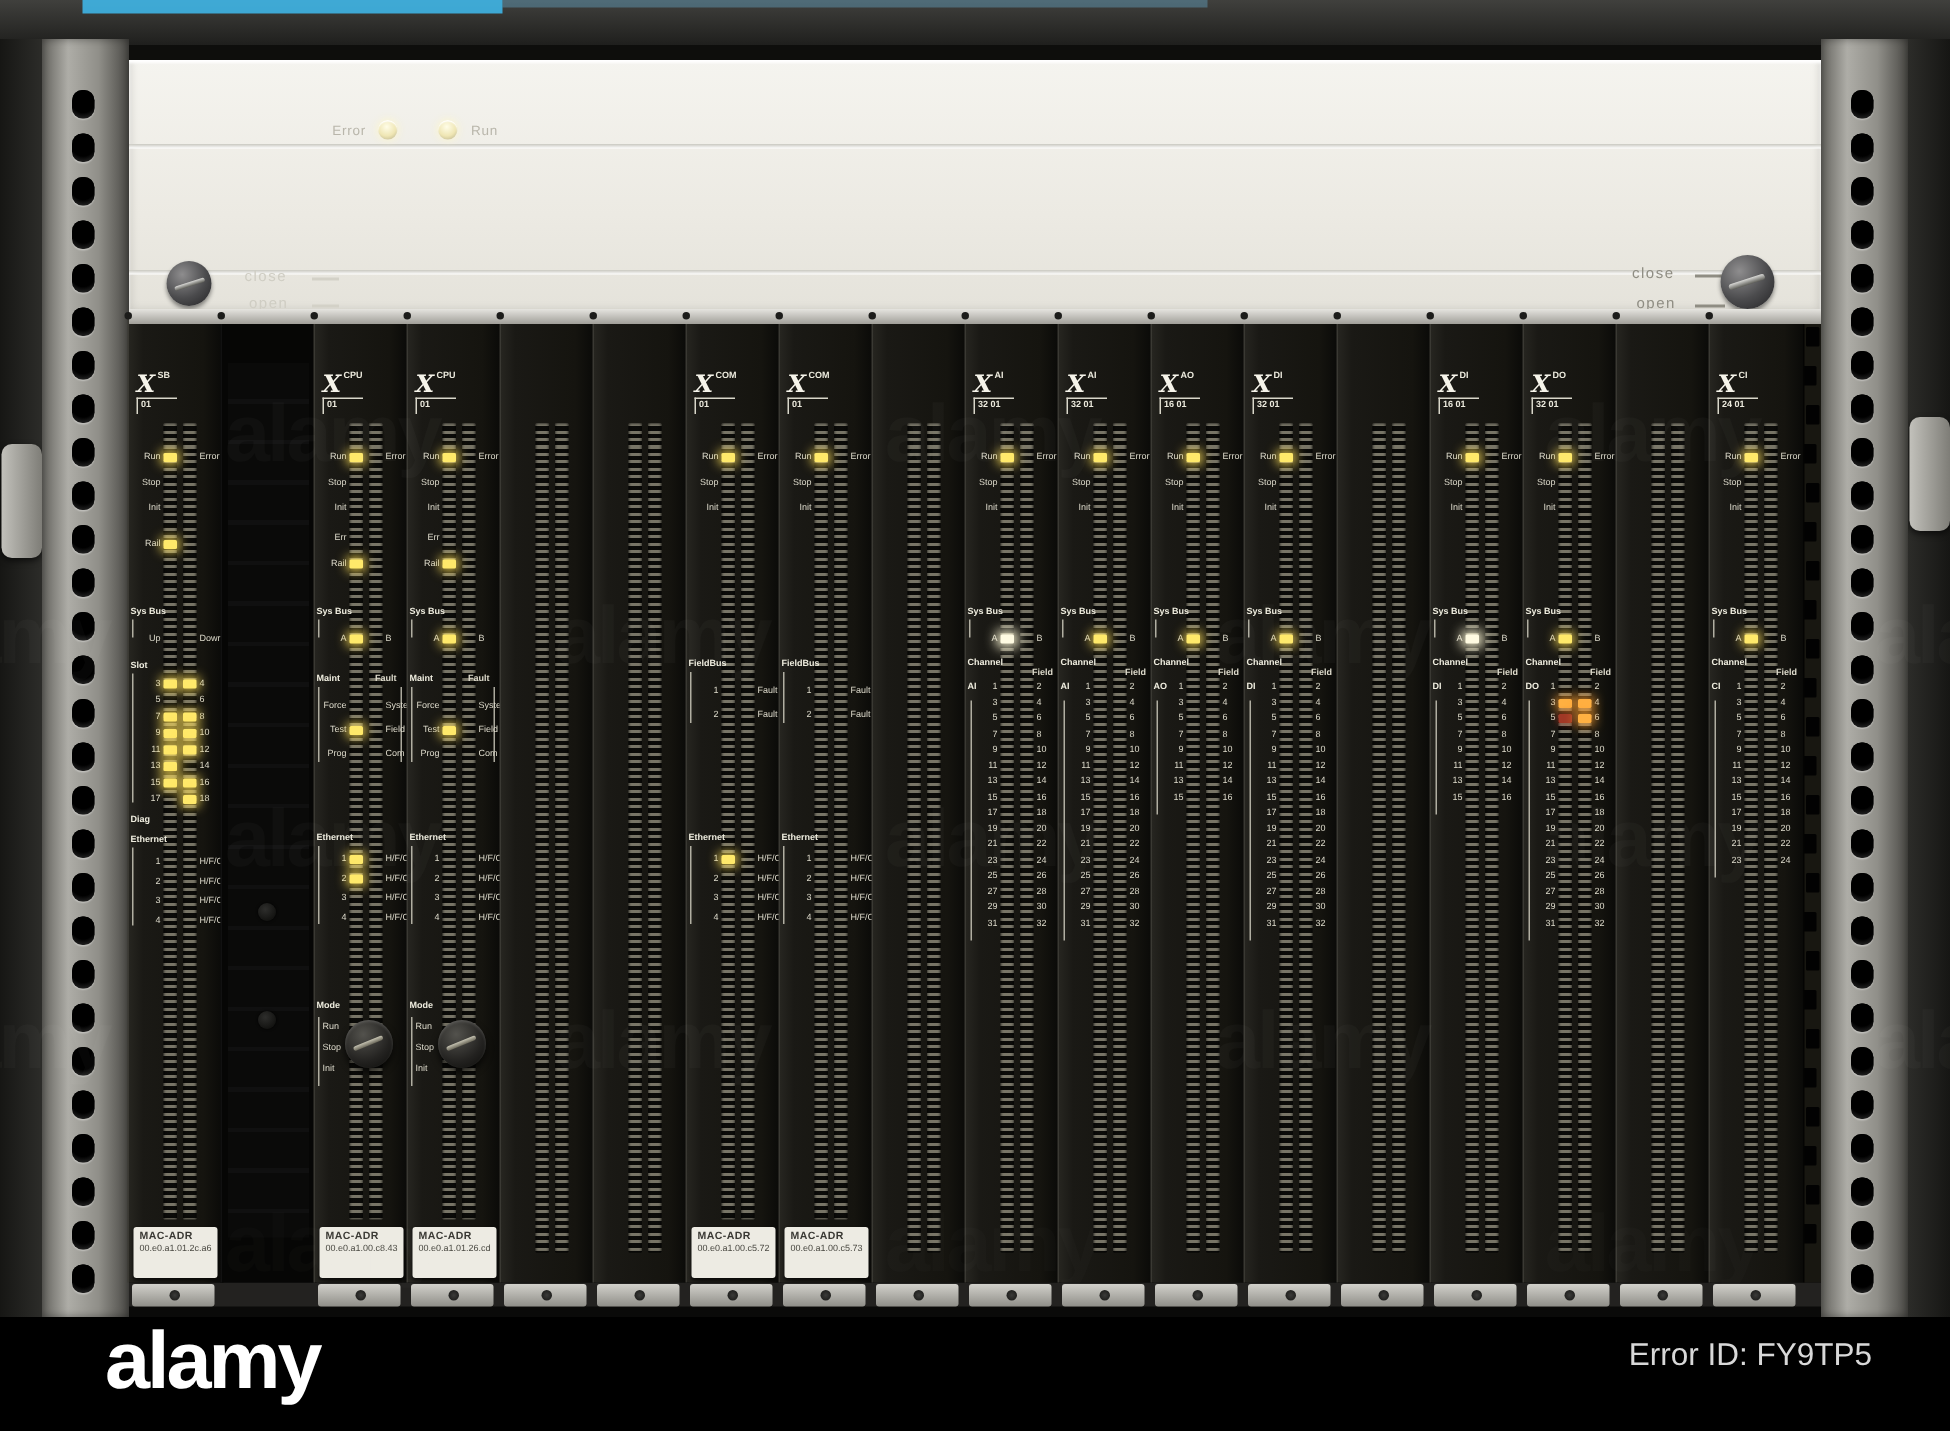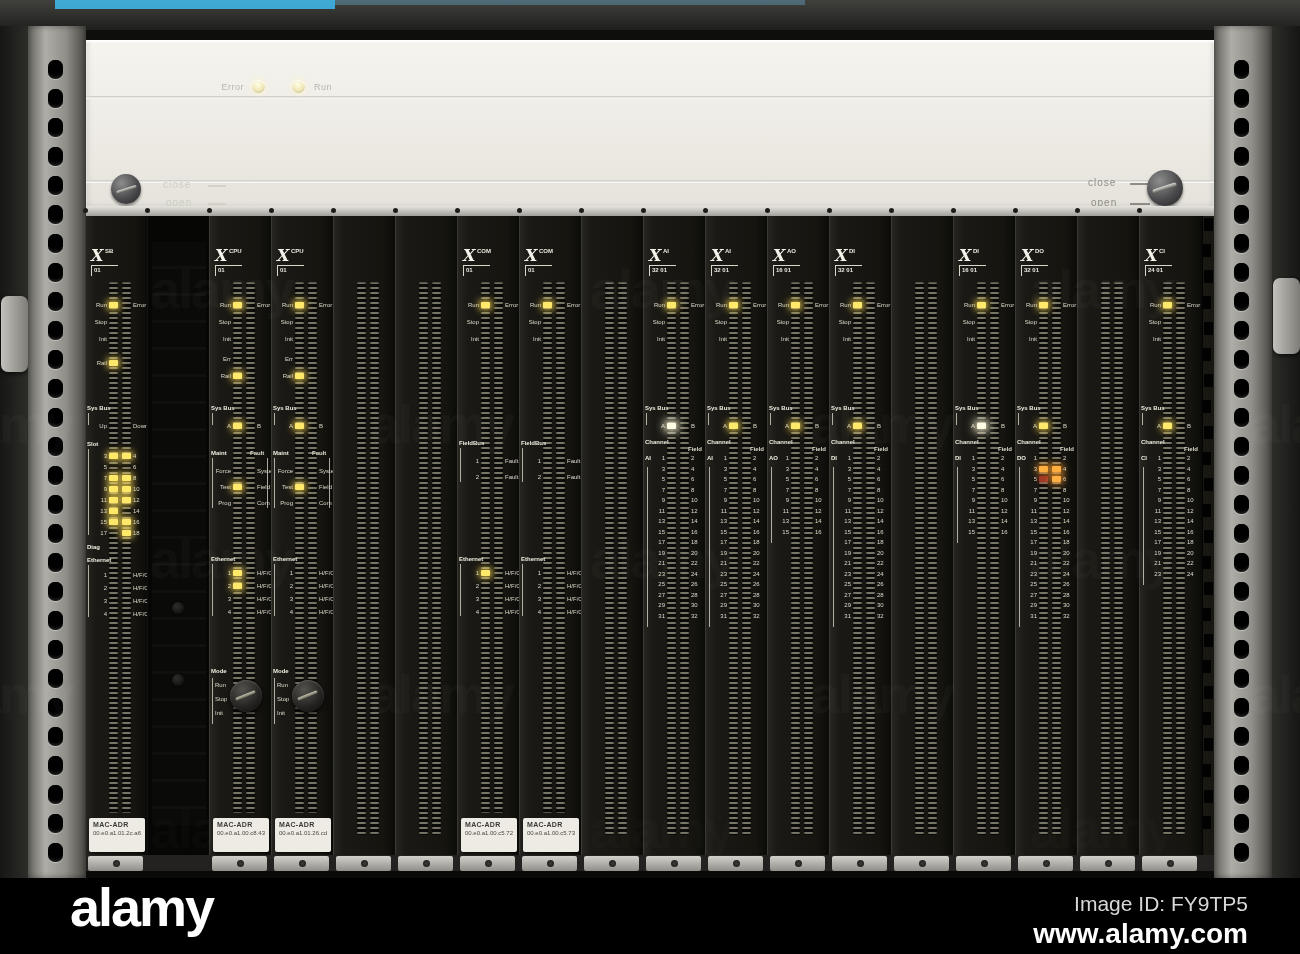--- a/index.html
+++ b/index.html
@@ -194,22 +194,21 @@
       <div class="vhole" style="left: 3px; top: 474px;"></div>
       <div class="vhole" style="left: 1px; top: 500px;"></div>
       <div class="vhole" style="left: 3px; top: 526px;"></div>
       <div class="vhole" style="left: 1px; top: 552px;"></div>
       <div class="vhole" style="left: 3px; top: 578px;"></div>
       <div class="vhole" style="left: 1px; top: 604px;"></div>
     </div>
 
   <div class="wmbar">
     <span class="wmlogo">alamy</span>
-    <span class="wmid">Image ID: FY9TP5</span>
-    <span class="wmurl">www.alamy.com</span>
+    <span class="wmid">Error ID: FY9TP5</span>
   </div>
 <div class="module" style="left: 85px; width: 62px;">
       <div class="strip" style="left: 23px; top: 70px; height: 531px;"></div>
       <div class="strip" style="left: 36px; top: 70px; height: 531px;"></div>
       <div class="title">
         <div class="tbig">X</div>
         <div class="tsup">SB</div>
         <div class="tline"></div>
         <div class="ttick"></div>
         <div class="tnum">01</div>

